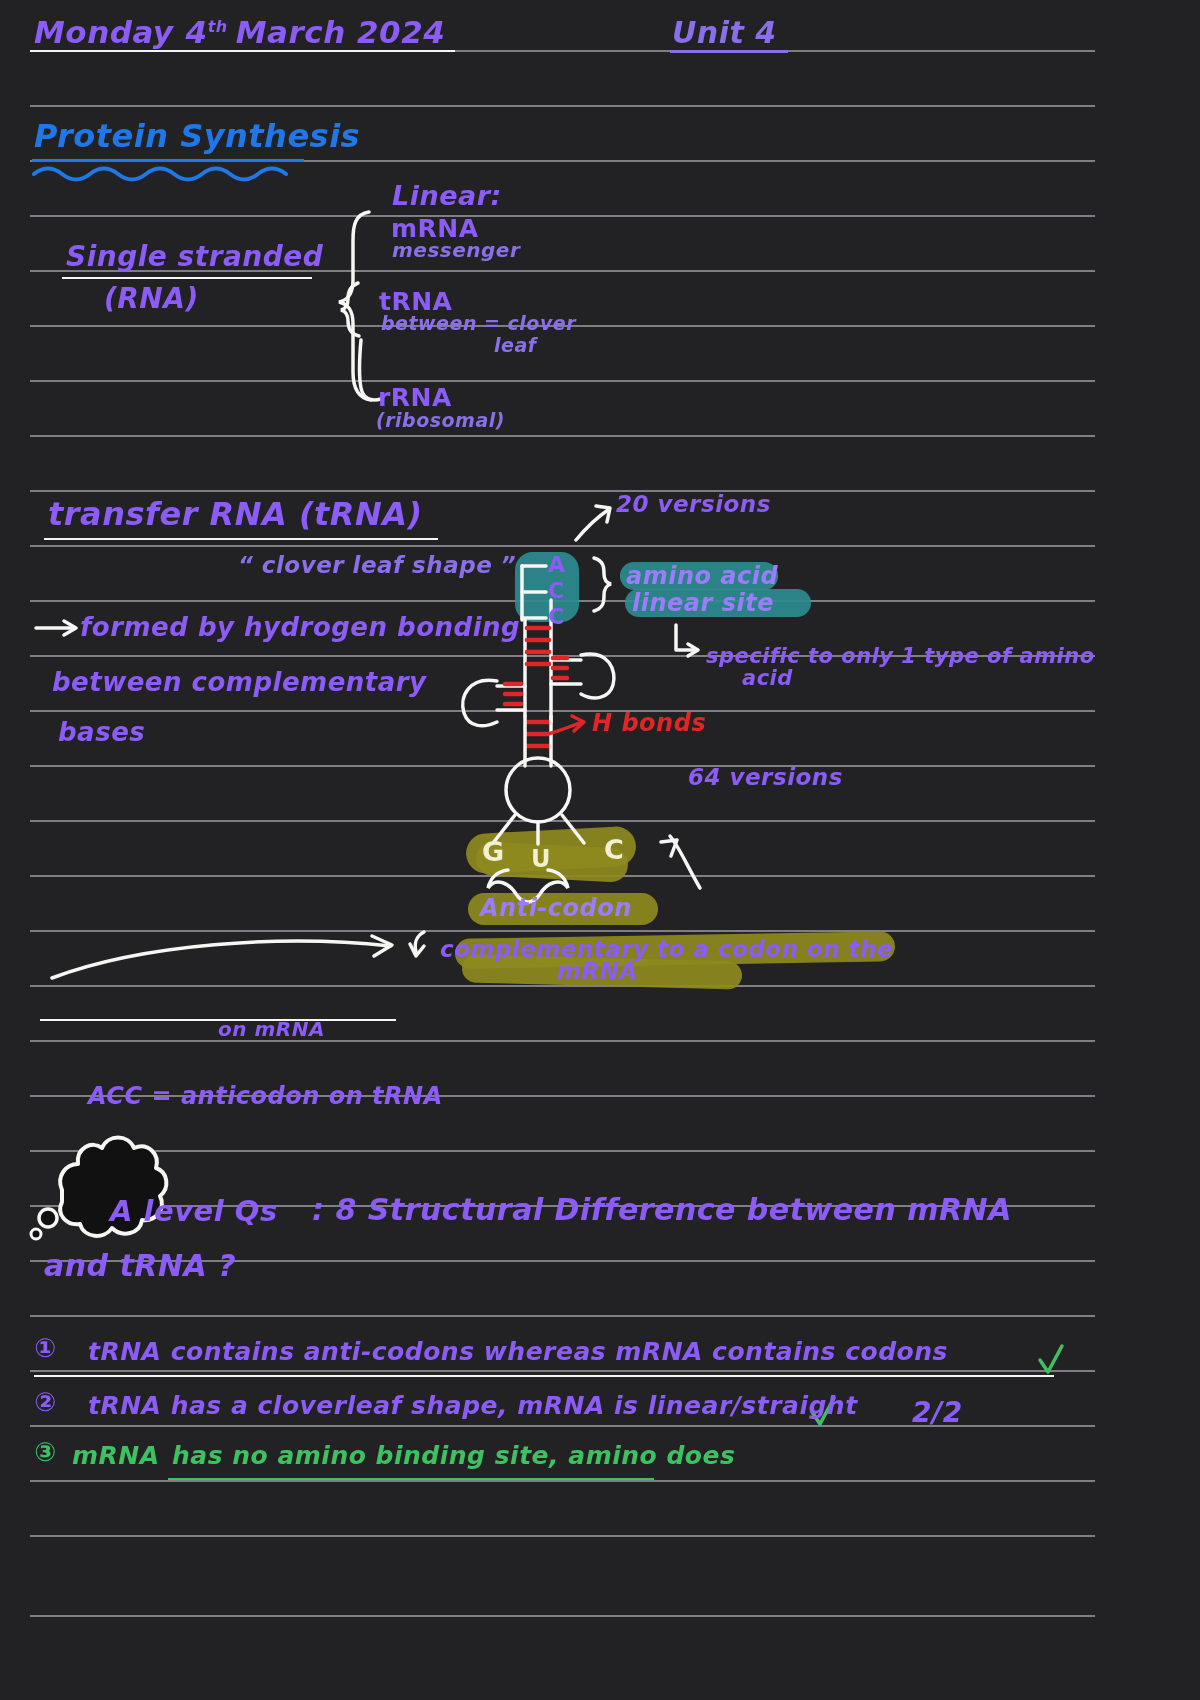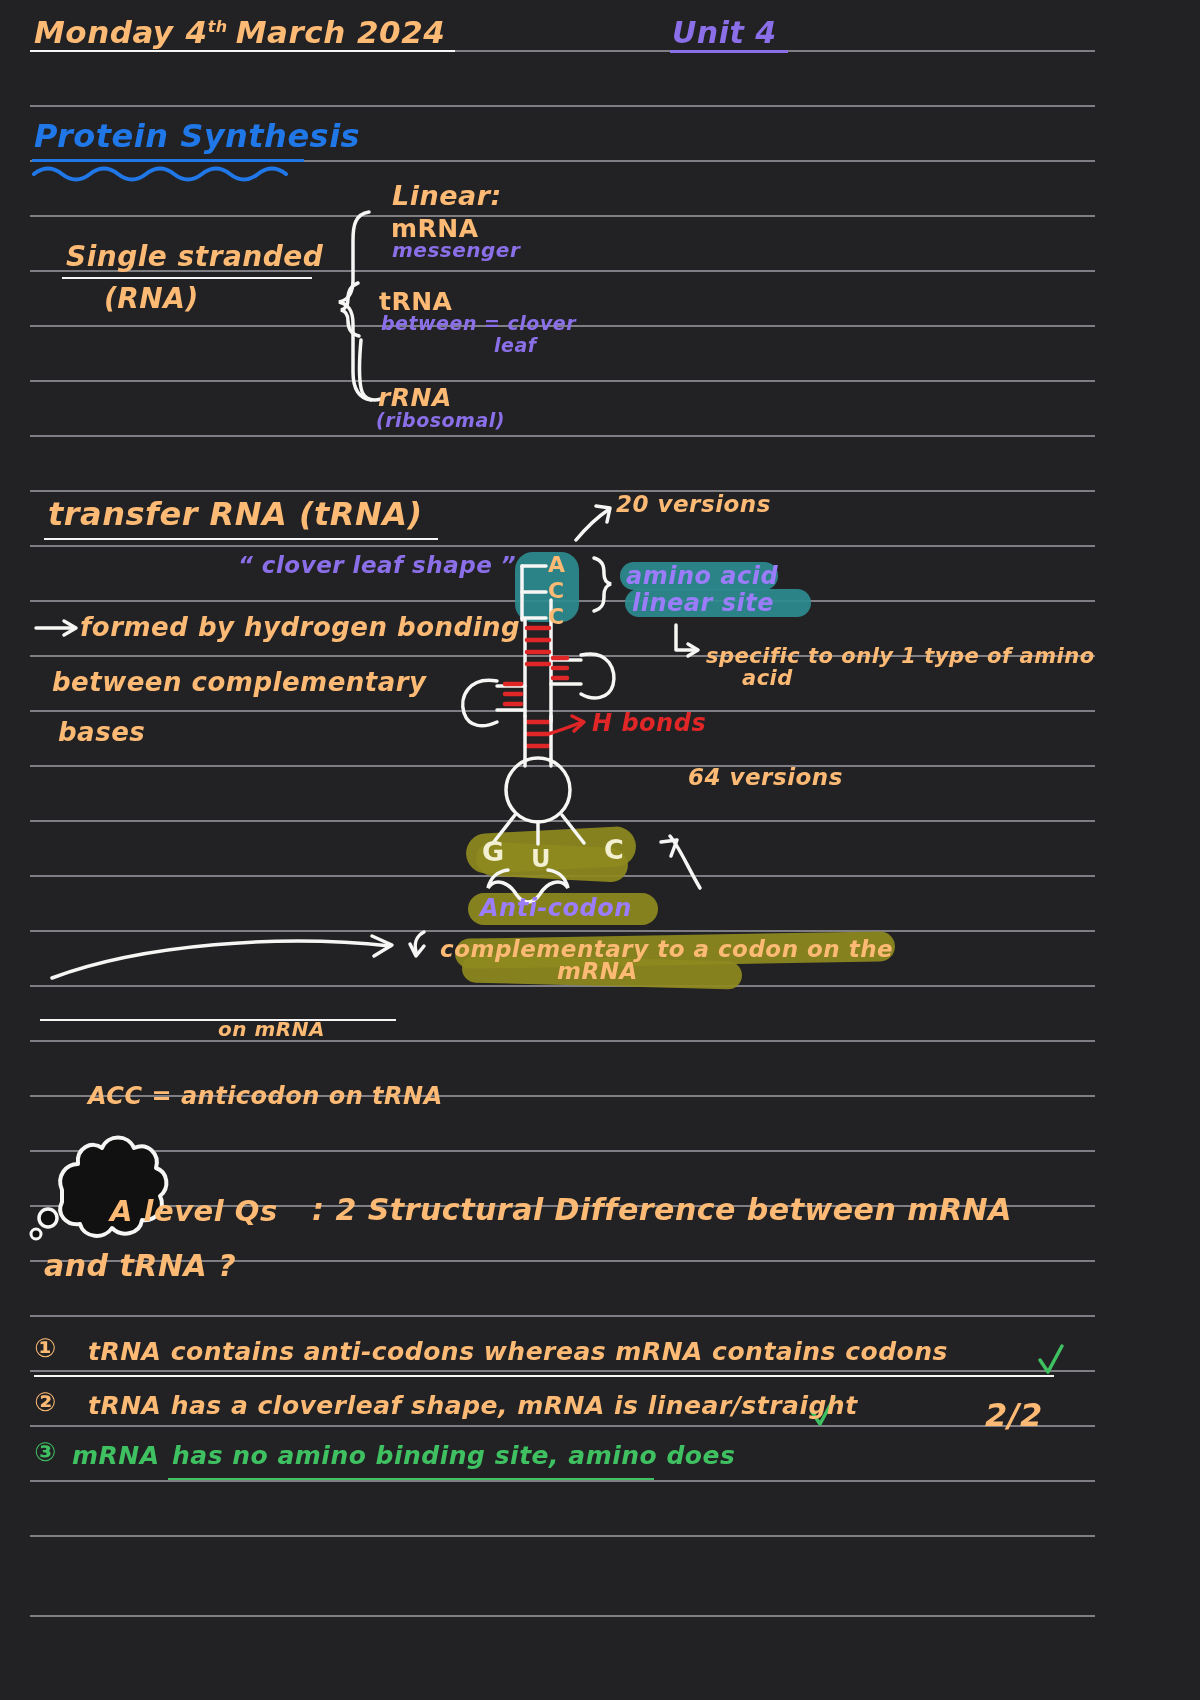--- a/index.html
+++ b/index.html
@@ -29,21 +29,21 @@
   
   .hw {
     position: absolute;
     color: #f4f4f2;
     font-family: "DejaVu Sans", sans-serif;
     font-weight: 700;
     letter-spacing: .5px;
     white-space: nowrap;
     transform-origin: left bottom;
   }
-  .ink-white  { color: #fdba74; }
+  .ink-white  { color: #8b5cf6; }
   .ink-purple { color: #8b6fe8; }
   .ink-violet { color: #9b7dfb; }
   .ink-blue   { color: #1f77e8; }
   .ink-red    { color: #e02626; }
   .ink-green  { color: #3fc161; }
   .ink-yellow { color: #f2f0d0; }
 
   .slant { font-style: italic; }
 
   
@@ -232,21 +232,21 @@
 
   <div class="hw ink-white slant" style="left:392px; top:180px; font-size:27px;">Linear:</div>
 
   <div class="hw ink-white" style="left:391px; top:214px; font-size:25px;">mRNA</div>
   <div class="hw ink-purple slant" style="left:392px; top:238px; font-size:20px;">messenger</div>
 
   <div class="hw ink-white" style="left:379px; top:287px; font-size:25px;">tRNA</div>
   <div class="hw ink-purple slant" style="left:381px; top:312px; font-size:19px;">between = clover</div>
   <div class="hw ink-purple slant" style="left:494px; top:334px; font-size:19px;">leaf</div>
 
-  <div class="hw ink-white" style="left:378px; top:383px; font-size:25px;font-style:italic;">rRNA</div>
+  <div class="hw ink-white" style="left:378px; top:383px; font-size:25px;">rRNA</div>
   <div class="hw ink-purple slant" style="left:376px; top:409px; font-size:19px;">(ribosomal)</div>
 
   <div class="hw ink-white slant" style="left:48px; top:495px; font-size:32px;">transfer RNA (tRNA)</div>
   <div class="ul" style="left:44px; top:538px; width:394px;"></div>
 
   <div class="hw ink-purple slant" style="left:238px; top:552px; font-size:23px;">“ clover leaf shape ”</div>
 
   <div class="hw ink-white slant" style="left:80px; top:612px; font-size:26px;">formed by hydrogen bonding</div>
   <div class="hw ink-white slant" style="left:52px; top:667px; font-size:26px;">between complementary</div>
   <div class="hw ink-white slant" style="left:58px; top:717px; font-size:26px;">bases</div>
@@ -274,29 +274,29 @@
 
   <div class="hw ink-white slant" style="left:440px; top:936px; font-size:23px;">complementary to a codon on the</div>
   <div class="hw ink-white slant" style="left:557px; top:958px; font-size:23px;">mRNA</div>
 
   <div class="ul" style="left:40px; top:1019px; width:356px;"></div>
   <div class="hw ink-white slant" style="left:218px; top:1017px; font-size:20px;">on mRNA</div>
 
   <div class="hw ink-white slant" style="left:88px; top:1082px; font-size:24px;">ACC = anticodon on tRNA</div>
 
   <div class="hw ink-white slant" style="left:110px; top:1194px; font-size:29px;">A level Qs</div>
-  <div class="hw ink-white slant" style="left:312px; top:1192px; font-size:30px;">: 2 Structural Difference between mRNA</div>
+  <div class="hw ink-white slant" style="left:312px; top:1192px; font-size:30px;">: 8 Structural Difference between mRNA</div>
   <div class="hw ink-white slant" style="left:44px; top:1248px; font-size:30px;">and tRNA ?</div>
 
   <div class="hw ink-white" style="left:34px; top:1333px; font-size:26px;">①</div>
   <div class="hw ink-white slant" style="left:88px; top:1337px; font-size:25px;">tRNA contains anti-codons whereas mRNA contains codons</div>
   <div class="ul" style="left:34px; top:1375px; width:1020px;"></div>
 
   <div class="hw ink-white" style="left:34px; top:1387px; font-size:26px;">②</div>
   <div class="hw ink-white slant" style="left:88px; top:1391px; font-size:25px;">tRNA has a cloverleaf shape, mRNA is linear/straight</div>
-  <div class="hw ink-white slant" style="left:985px; top:1396px; font-size:32px;">2/2</div>
+  <div class="hw ink-white slant" style="left:912px; top:1396px; font-size:28px;">2/2</div>
 
   <div class="hw ink-green" style="left:34px; top:1437px; font-size:26px;">③</div>
   <div class="hw ink-green slant" style="left:72px; top:1441px; font-size:25px;">mRNA</div>
   <div class="hw ink-green slant" style="left:172px; top:1441px; font-size:25px;">has no amino binding site, amino does</div>
   <div class="ul ul-green" style="left:168px; top:1478px; width:486px;"></div>
 
 </div>
 
 </body></html>

